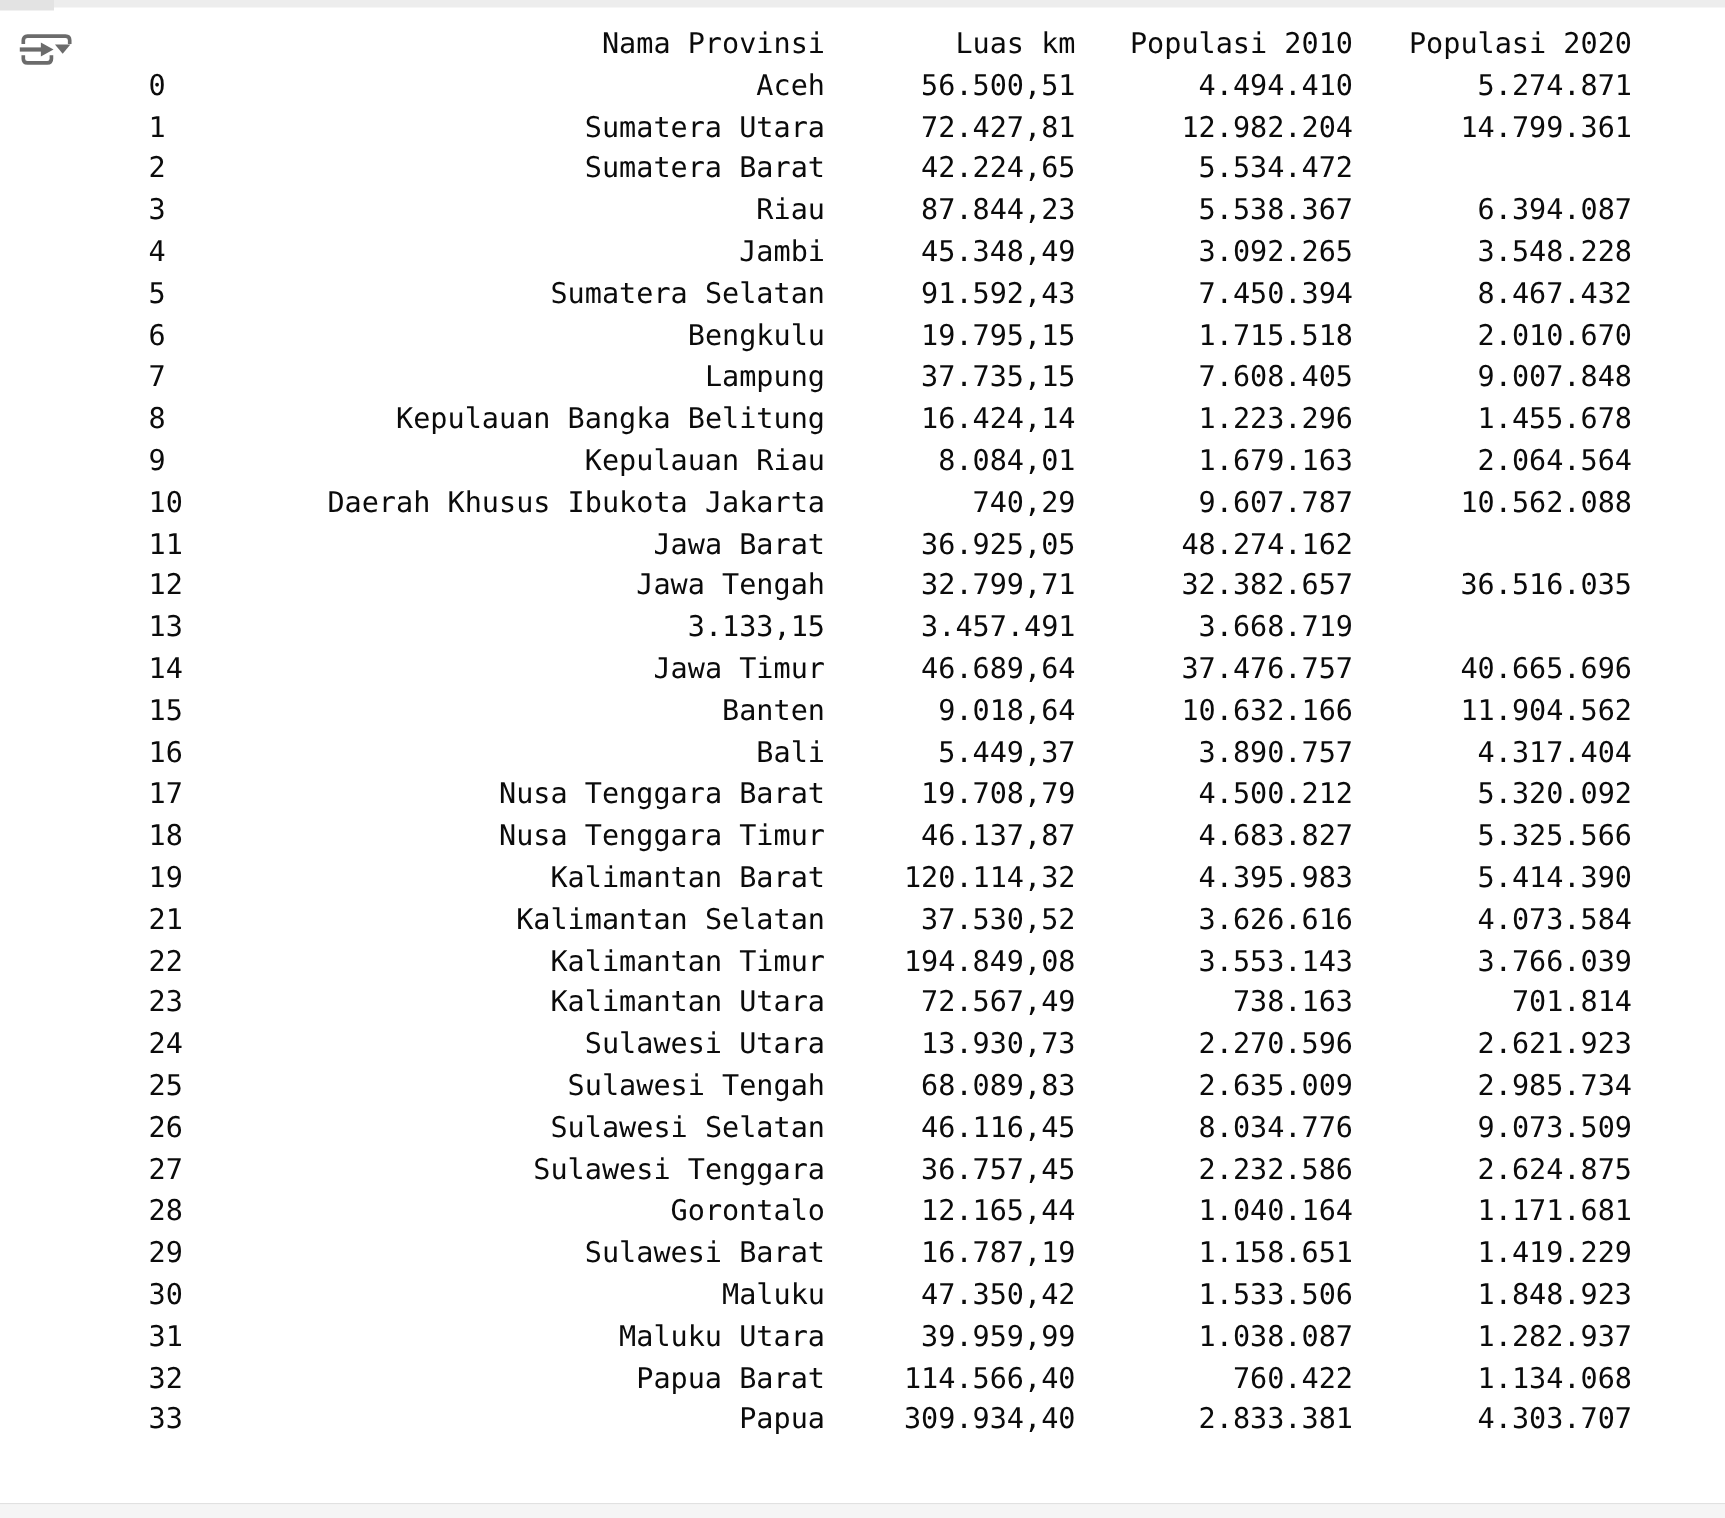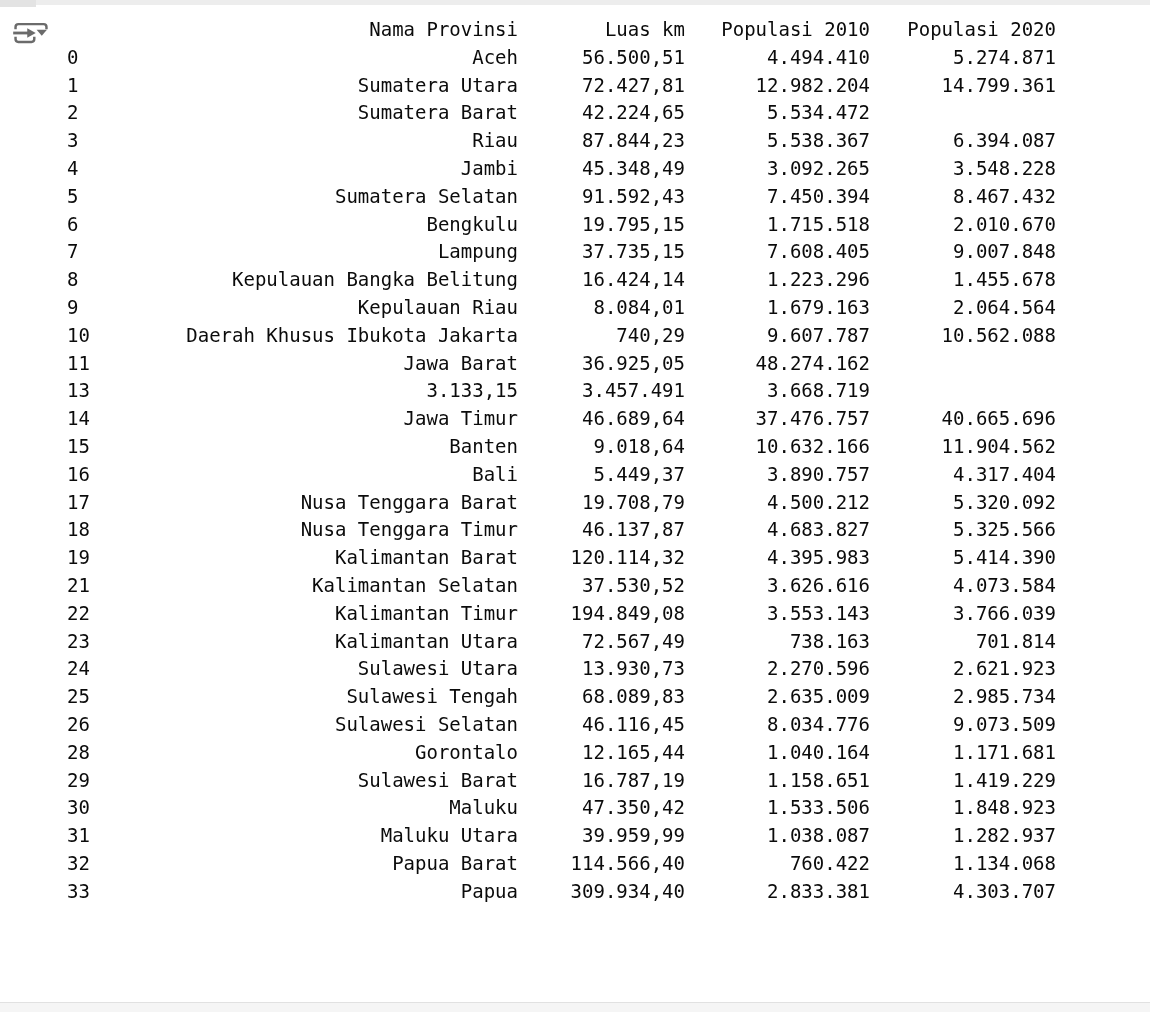--- a/index.html
+++ b/index.html
@@ -21,21 +21,21 @@
     cursor:pointer;background:transparent;border:none;padding:0;
   }
 
   .df{
     position:absolute;left:0;top:16px;width:1150px;
     font-size:19px;line-height:27.8px;color:#0b0b0b;
   }
   .trow{
     display:grid;
     grid-template-columns:47px 404px 167px 185px 186px;
-    padding-left:67px;
+    padding-left:99px;
     white-space:pre;
   }
   .c{text-align:right;overflow:visible;}
   .c.idx{text-align:left;}
 </style>
 </head>
 <body>
 
 <div class="page">
 
@@ -149,20 +149,27 @@
         <span class="c">10.562.088</span>
       </div>
 
       <div class="trow">
         <span class="c idx">11</span>
         <span class="c">Jawa Barat</span>
         <span class="c">36.925,05</span>
         <span class="c">48.274.162</span>
       </div>
 
+      <div class="trow">
+        <span class="c idx">12</span>
+        <span class="c">Jawa Tengah</span>
+        <span class="c">32.799,71</span>
+        <span class="c">32.382.657</span>
+        <span class="c">36.516.035</span>
+      </div>
 
       <div class="trow">
         <span class="c idx">13</span>
         <span class="c">3.133,15</span>
         <span class="c">3.457.491</span>
         <span class="c">3.668.719</span>
       </div>
 
       <div class="trow">
         <span class="c idx">14</span>
@@ -254,20 +261,27 @@
       </div>
 
       <div class="trow">
         <span class="c idx">26</span>
         <span class="c">Sulawesi Selatan</span>
         <span class="c">46.116,45</span>
         <span class="c">8.034.776</span>
         <span class="c">9.073.509</span>
       </div>
 
+      <div class="trow">
+        <span class="c idx">27</span>
+        <span class="c">Sulawesi Tenggara</span>
+        <span class="c">36.757,45</span>
+        <span class="c">2.232.586</span>
+        <span class="c">2.624.875</span>
+      </div>
 
       <div class="trow">
         <span class="c idx">28</span>
         <span class="c">Gorontalo</span>
         <span class="c">12.165,44</span>
         <span class="c">1.040.164</span>
         <span class="c">1.171.681</span>
       </div>
 
       <div class="trow">

